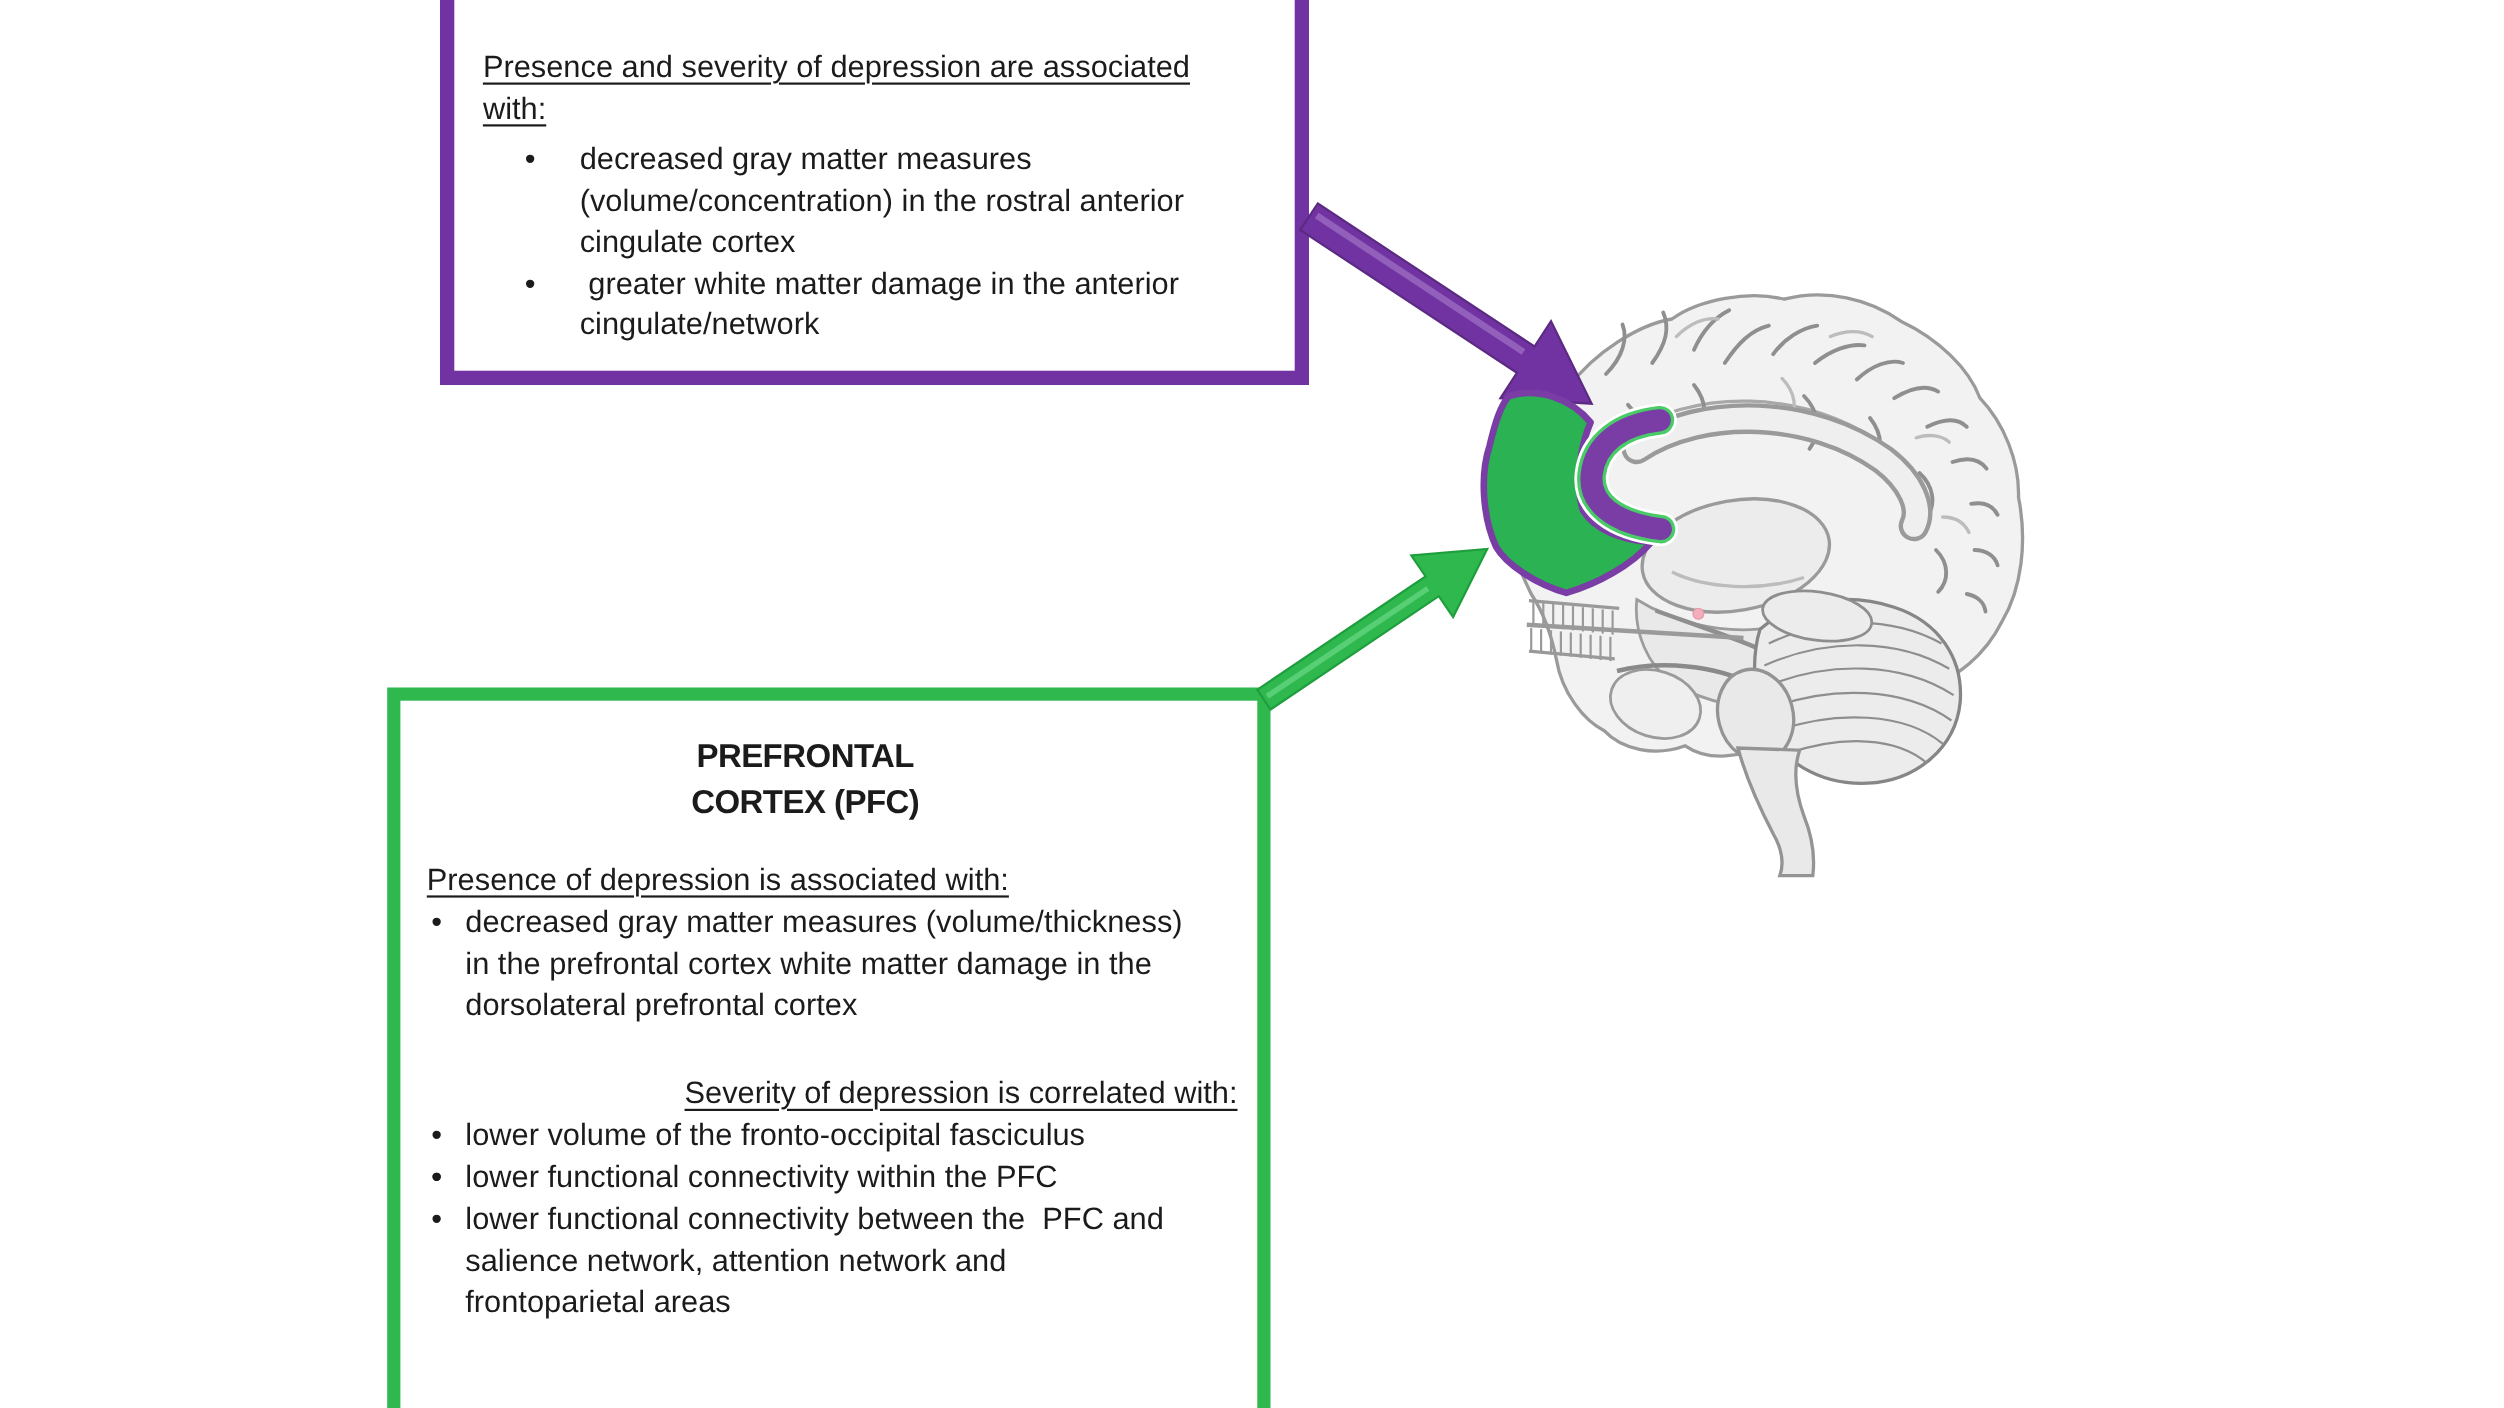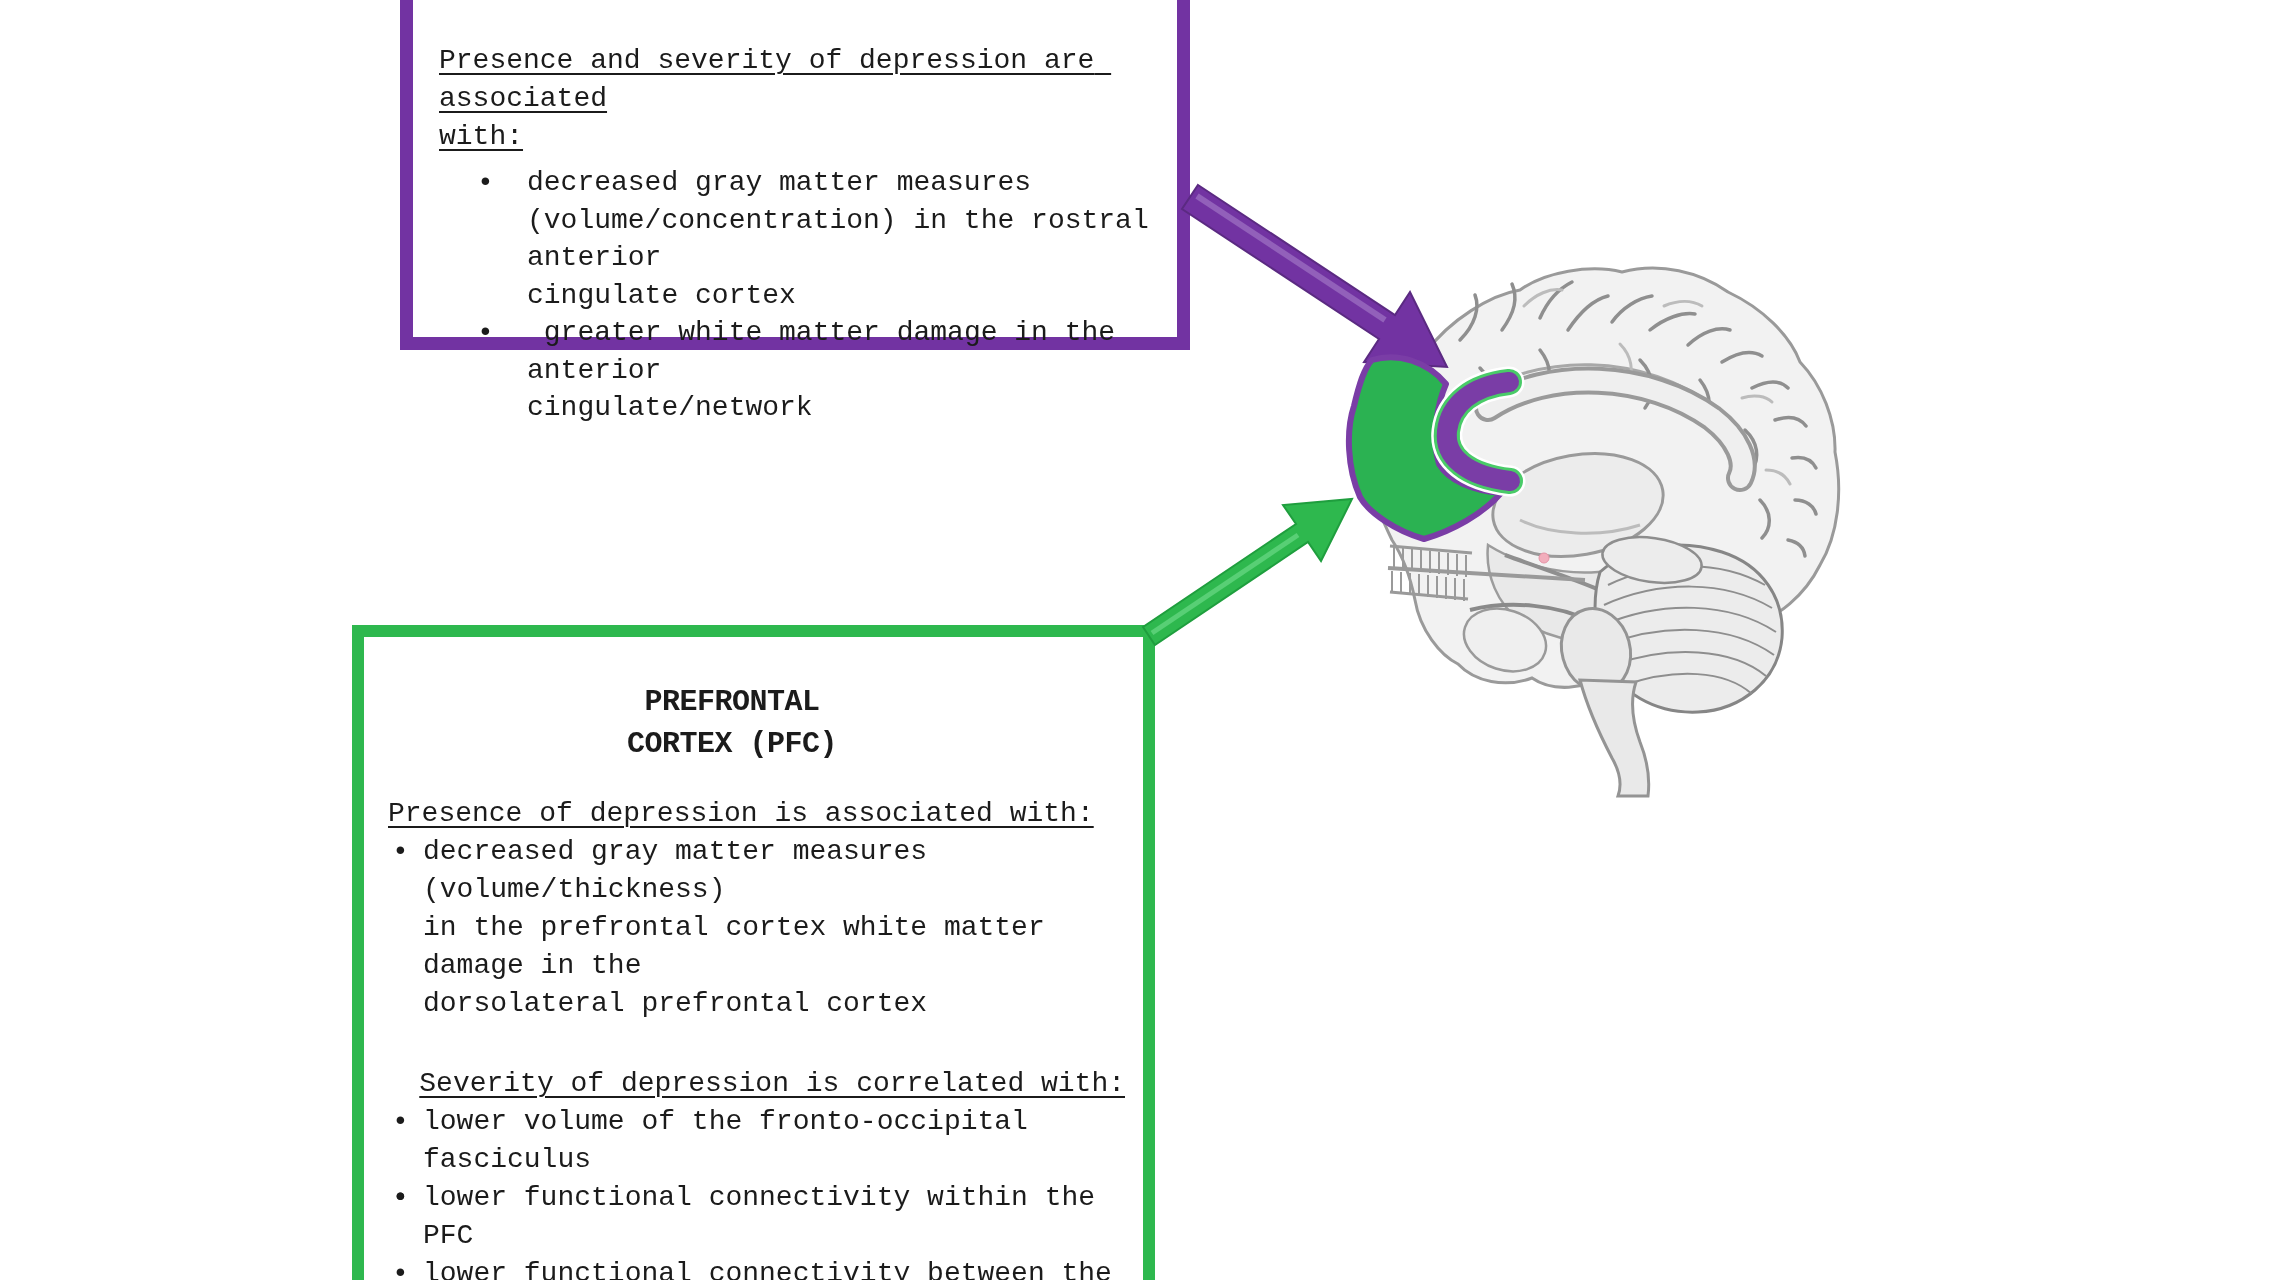--- a/index.html
+++ b/index.html
@@ -1,29 +1,29 @@
 <!DOCTYPE html>
 <html><head>
 <meta charset="utf-8">
 <style>
   html,body{margin:0;padding:0;background:#fff;}
   .stage{position:relative;width:2276px;height:1280px;overflow:hidden;background:#ffffff;
-         font-family:Liberation Mono, monospace;color:#1b1b1b;}
+         font-family:Liberation Sans, sans-serif;color:#1b1b1b;}
   .box{position:absolute;background:#ffffff;box-sizing:border-box;}
   .pbox{left:400px;top:-75px;width:790px;height:425px;border:13px solid #7233a2;}
   .gbox{left:352px;top:625px;width:803px;height:700px;border:12px solid #2eb84e;}
   .head{font-size:28px;line-height:38px;white-space:pre-wrap;
         text-decoration:underline;text-underline-offset:5px;text-decoration-thickness:2px;}
   .ptitle{position:absolute;top:34px;left:453px;transform:translateX(-50%);
           font-size:30px;font-weight:700;line-height:36px;color:#909090;white-space:nowrap;}
   .phead{margin:104px 24px 0 26px;}
   .pbullets{margin-top:8px;}
   .pbullets .bullet{position:relative;padding-left:114px;font-size:28px;line-height:37.5px;white-space:pre-wrap;}
   .pbullets .dot{position:absolute;left:64px;top:0;}
-  .gtitle{margin:44px 0 0 118px;width:500px;text-align:center;font-size:30px;font-weight:700;
+  .gtitle{margin:30px 0 0 118px;width:500px;text-align:center;font-size:30px;font-weight:700;
           line-height:42px;letter-spacing:-0.5px;white-space:pre-wrap;}
   .ghead1{margin:30px 18px 0 24px;}
   .ghead2{margin:42px 18px 0 24px;text-align:right;}
   .gbullets .bullet{position:relative;padding-left:59px;font-size:28px;line-height:38px;white-space:pre-wrap;}
   .gbullets .dot{position:absolute;left:28px;top:0;}
   svg.overlay{position:absolute;left:0;top:0;pointer-events:none;}
 </style>
 </head>
 <body>
 

